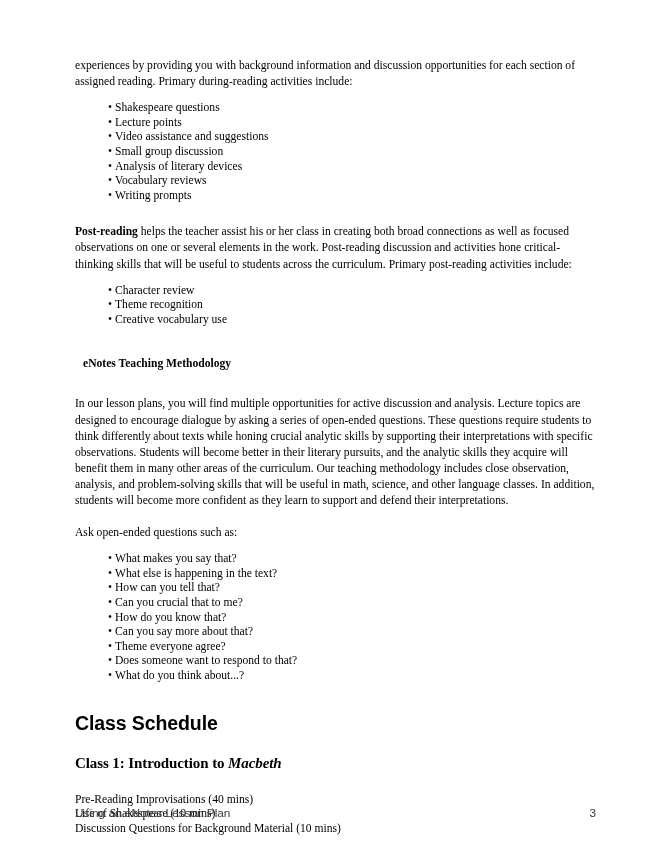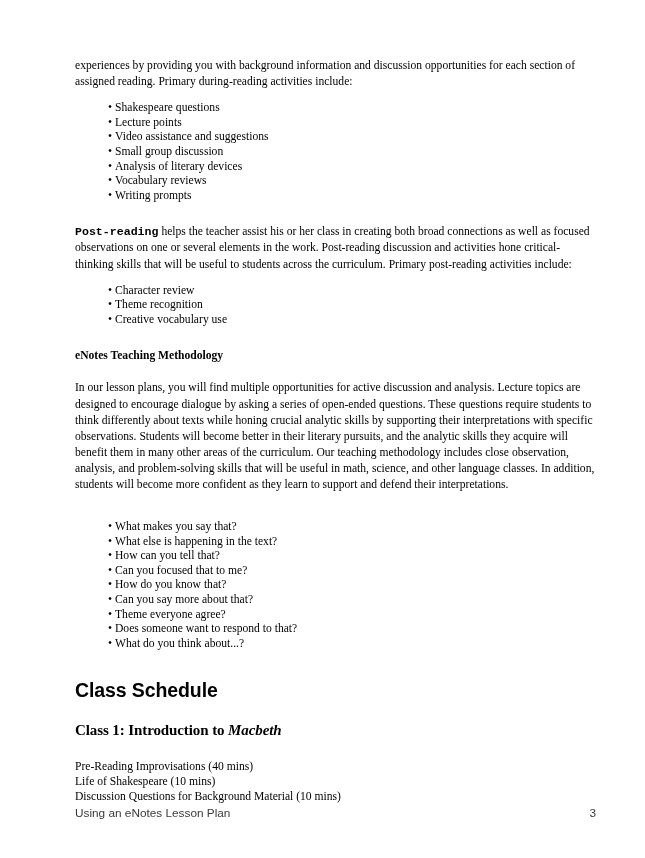--- a/index.html
+++ b/index.html
@@ -27,21 +27,21 @@
     left: 75px;
     top: 58px;
     width: 521px;
   }
   p.body-para {
     font-size: 11.6px;
     line-height: 16.1px;
     margin: 0;
     text-align: left;
   }
-  .bold { font-weight: bold; font-family: Liberation Mono, monospace; }
+  .bold { font-weight: bold; }
   ul.bullets {
     list-style: none;
     margin: 11px 0 0 0;
     padding: 0;
   }
   ul.bullets li {
     font-size: 11.6px;
     line-height: 14.6px;
     margin: 0;
     padding-left: 40px;
@@ -52,21 +52,21 @@
     left: 33px;
     top: 0;
     font-size: 11.6px;
     line-height: 14.6px;
   }
   h3.sub-head {
     font-family: "Liberation Serif", "DejaVu Serif", serif;
     font-size: 11.6px;
     font-weight: bold;
     line-height: 16px;
-    margin: 0;
+    margin: 8px;
   }
   h1.section-title {
     font-family: "Liberation Sans", "DejaVu Sans", sans-serif;
     font-size: 19.5px;
     font-weight: bold;
     line-height: 24px;
     margin: 0;
     letter-spacing: -0.1px;
   }
   h2.class-title {
@@ -162,37 +162,38 @@
     <div class="spacer-lg"></div>
 
     <h3 class="sub-head">eNotes Teaching Methodology</h3>
 
     <div class="spacer-md"></div>
 
     <p class="body-para">In our lesson plans, you will find multiple opportunities for active discussion and analysis. Lecture topics are designed to encourage dialogue by asking a series of open-ended questions. These questions require students to think differently about texts while honing crucial analytic skills by supporting their interpretations with specific observations. Students will become better in their literary pursuits, and the analytic skills they acquire will benefit them in many other areas of the curriculum. Our teaching methodology includes close observation, analysis, and problem-solving skills that will be useful in math, science, and other language classes. In addition, students will become more confident as they learn to support and defend their interpretations.</p>
 
     <div class="spacer-md"></div>
 
+    <p class="body-para">Ask open-ended questions such as:</p>
 
     <ul class="bullets">
       <li>
         <span class="bullet-dot">•</span>
         <span>What makes you say that?</span>
       </li>
       <li>
         <span class="bullet-dot">•</span>
         <span>What else is happening in the text?</span>
       </li>
       <li>
         <span class="bullet-dot">•</span>
         <span>How can you tell that?</span>
       </li>
       <li>
         <span class="bullet-dot">•</span>
-        <span>Can you focused that to me?</span>
+        <span>Can you crucial that to me?</span>
       </li>
       <li>
         <span class="bullet-dot">•</span>
         <span>How do you know that?</span>
       </li>
       <li>
         <span class="bullet-dot">•</span>
         <span>Can you say more about that?</span>
       </li>
       <li>

